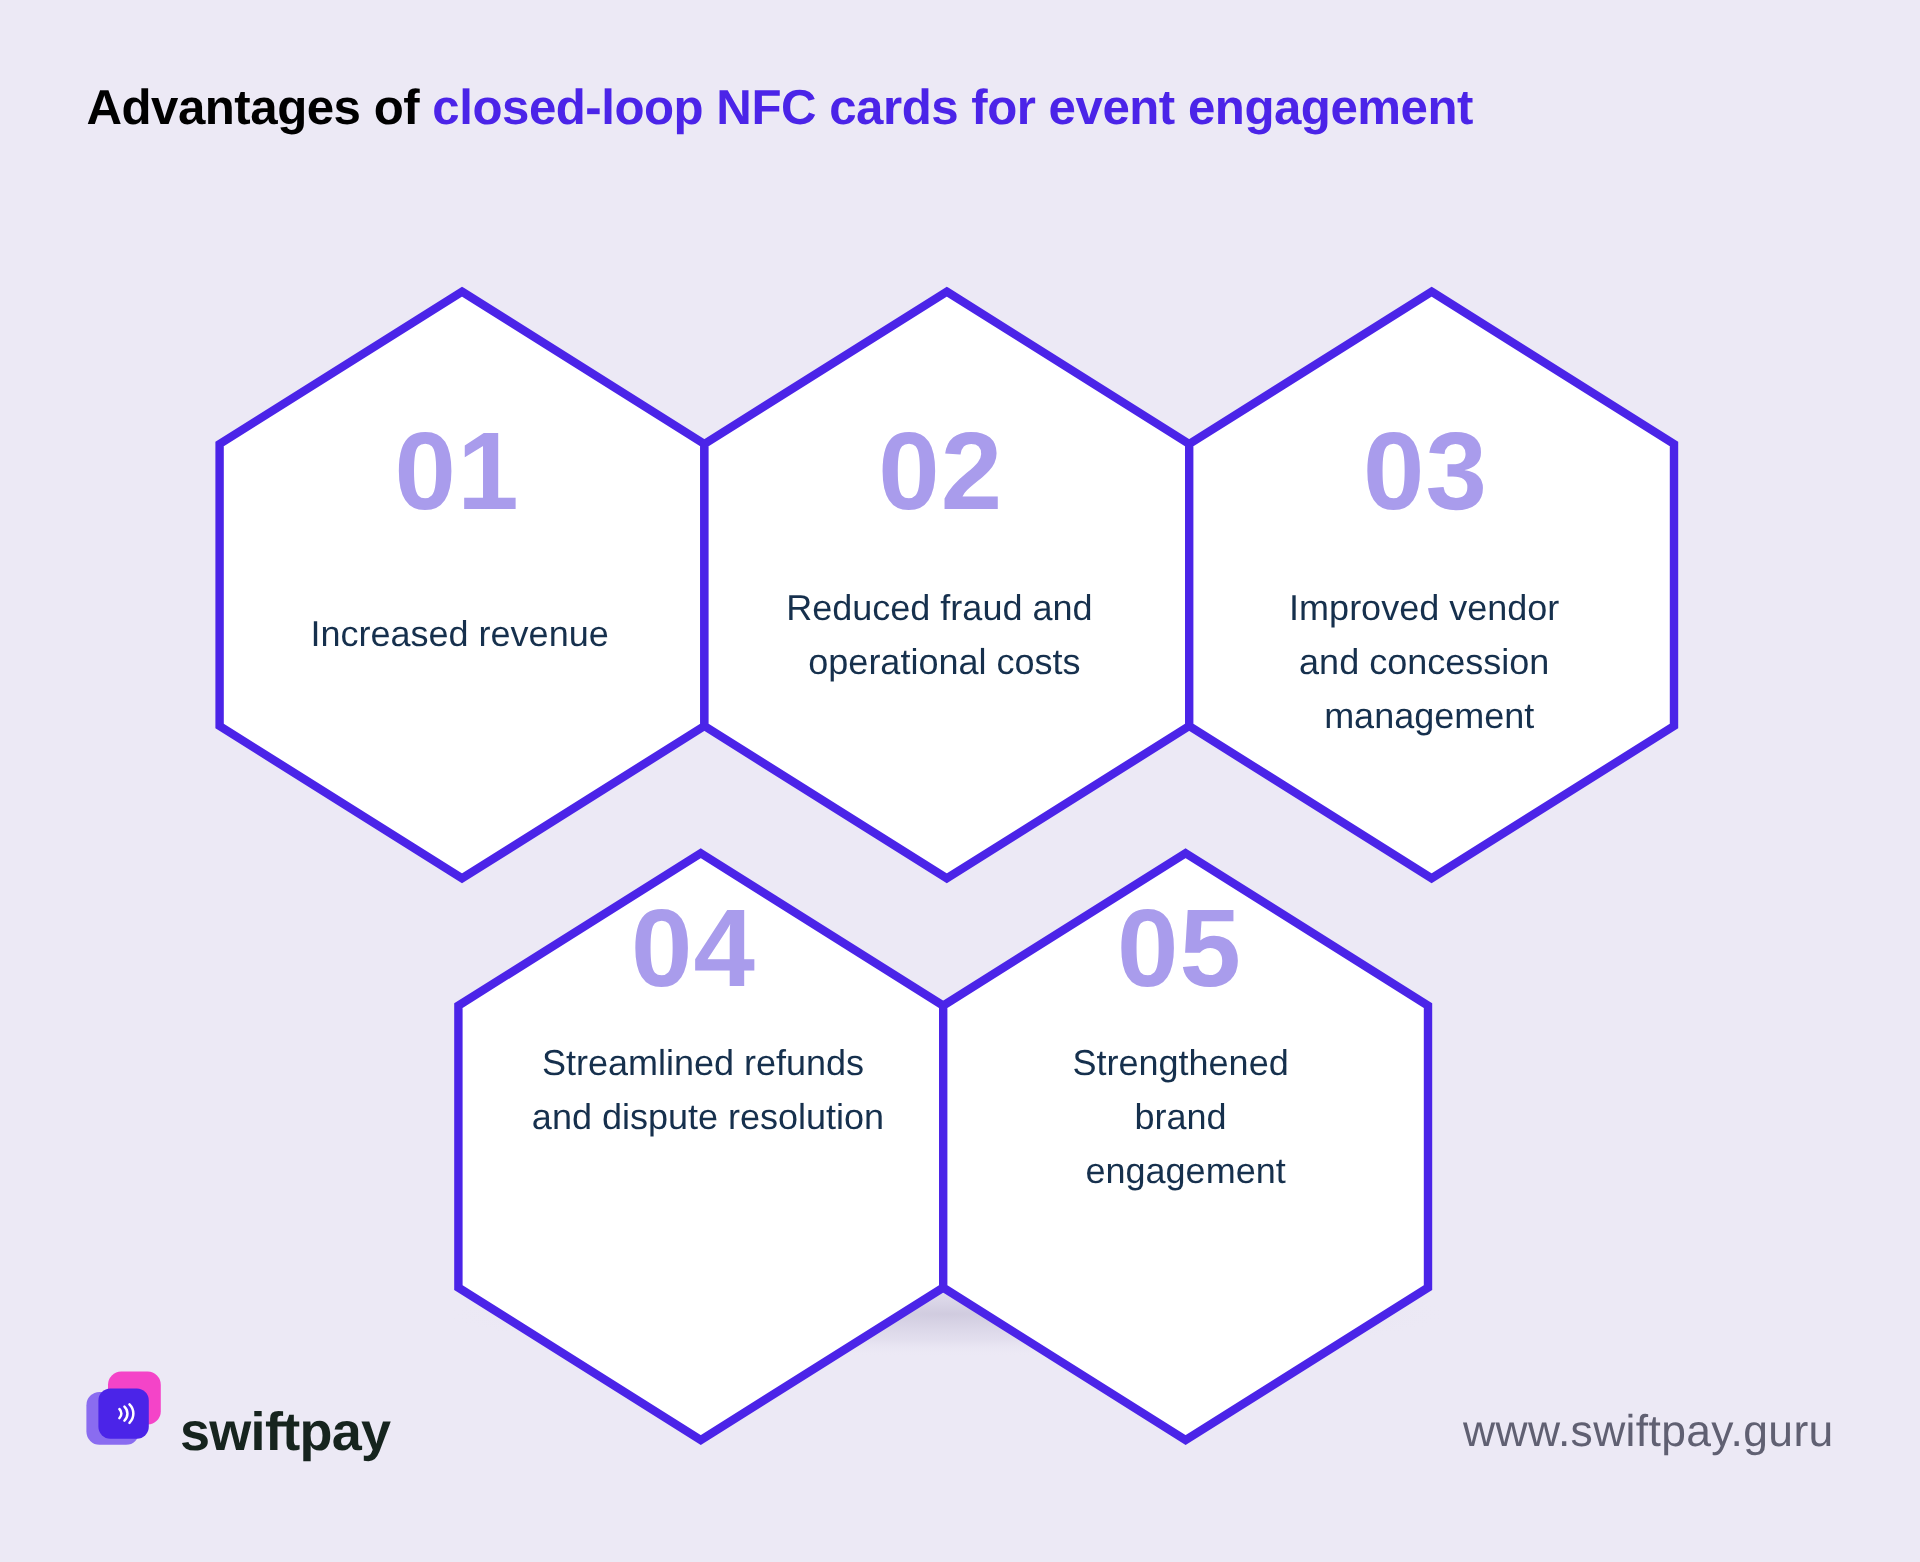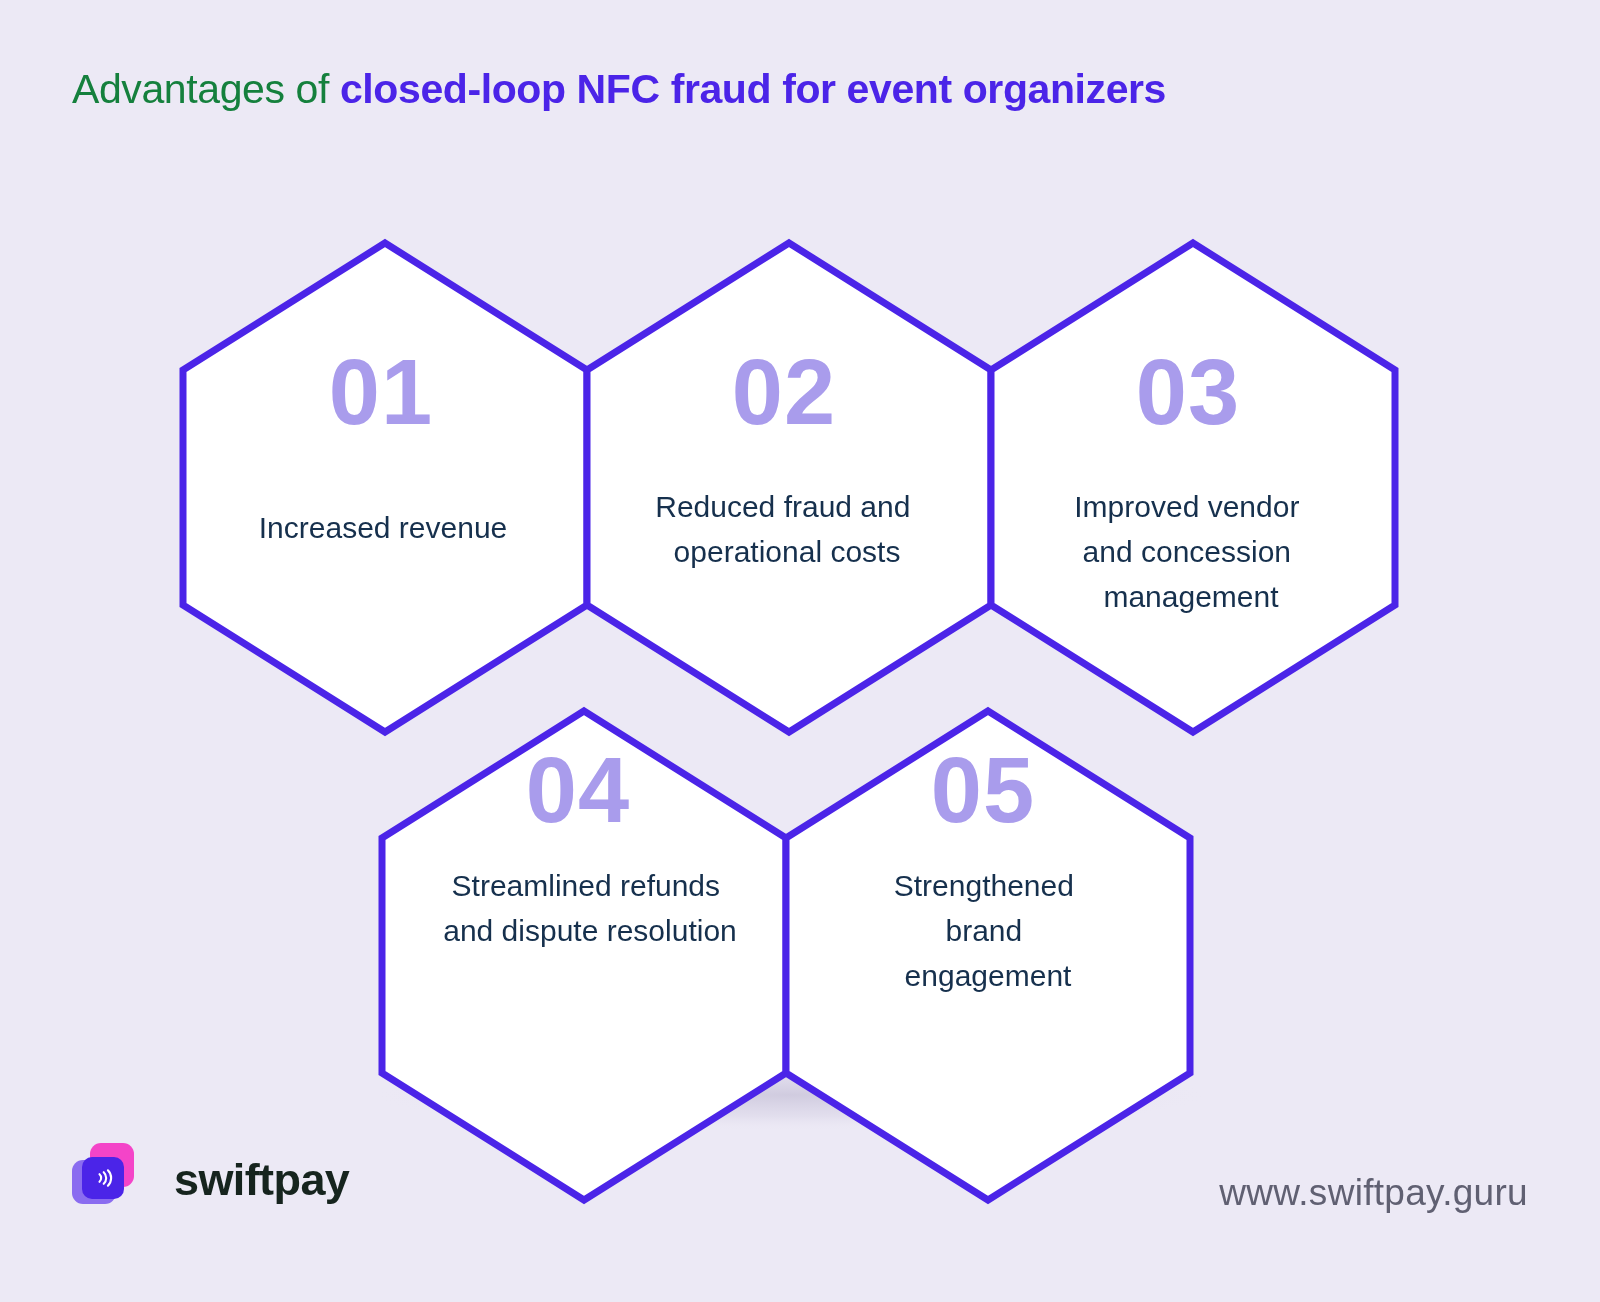--- a/index.html
+++ b/index.html
@@ -19,22 +19,22 @@
   .title {
     position: absolute;
     left: 72px;
     top: 66px;
     font-size: 41px;
     font-weight: 700;
     letter-spacing: -0.4px;
     white-space: nowrap;
   }
   .title .t-plain {
-    color: #15803d;
-    font-weight: 400;
+    color: #000000;
+    font-weight: 700;
   }
   .title .t-accent {
     color: #4b24e8;
     font-weight: 700;
   }
 
   
   .diagram {
     position: absolute;
     left: 0;
@@ -69,22 +69,22 @@
     font-weight: 400;
     text-anchor: middle;
   }
 
   
   .logo-wrap {
     position: absolute;
     left: 72px;
     top: 1143px;
     display: flex;
-    align-items: center;
-    gap: 36px;
+    align-items: flex-end;
+    gap: 12px;
   }
   .logo-mark {
     position: relative;
     width: 66px;
     height: 72px;
   }
   .lm-pink {
     position: absolute;
     left: 18px;
     top: 0px;
@@ -128,21 +128,21 @@
     top: 1172px;
     font-size: 37px;
     color: #606072;
     letter-spacing: 0.3px;
   }
 </style>
 </head>
 <body>
 
 <div class="title">
-  <span class="t-plain">Advantages of </span><span class="t-accent">closed-loop NFC fraud for event organizers</span>
+  <span class="t-plain">Advantages of </span><span class="t-accent">closed-loop NFC cards for event engagement</span>
 </div>
 
 <div class="diagram">
   <svg width="1600" height="1302" viewBox="0 0 1600 1302" xmlns="http://www.w3.org/2000/svg">
     <defs>
       <radialGradient id="groundShadow" cx="50%" cy="50%" r="50%">
         <stop offset="0%" stop-color="#b9b3cd" stop-opacity="0.55"></stop>
         <stop offset="60%" stop-color="#c5bfd8" stop-opacity="0.25"></stop>
         <stop offset="100%" stop-color="#ece9f5" stop-opacity="0"></stop>
       </radialGradient>

